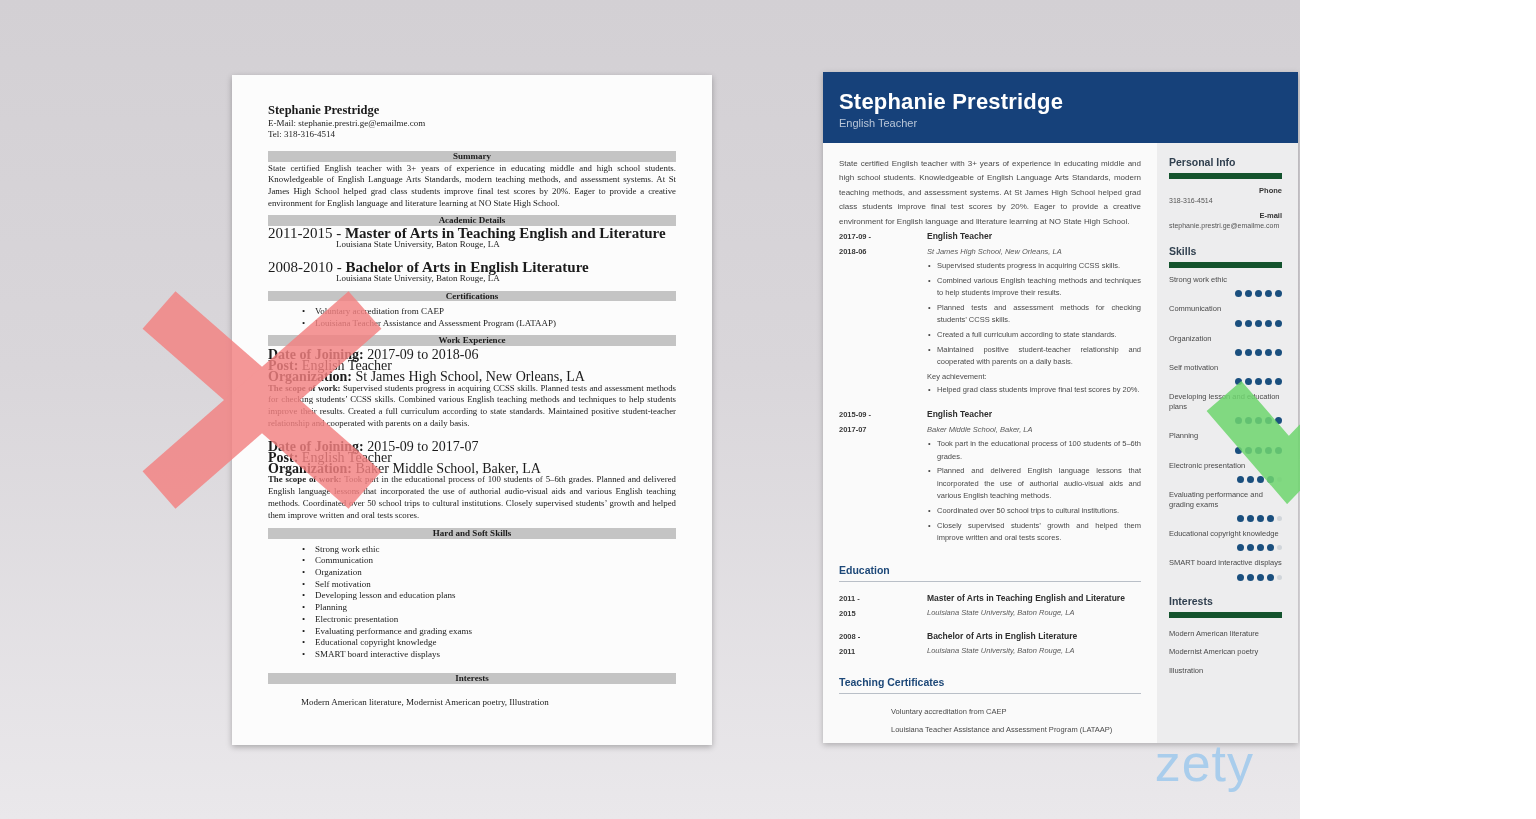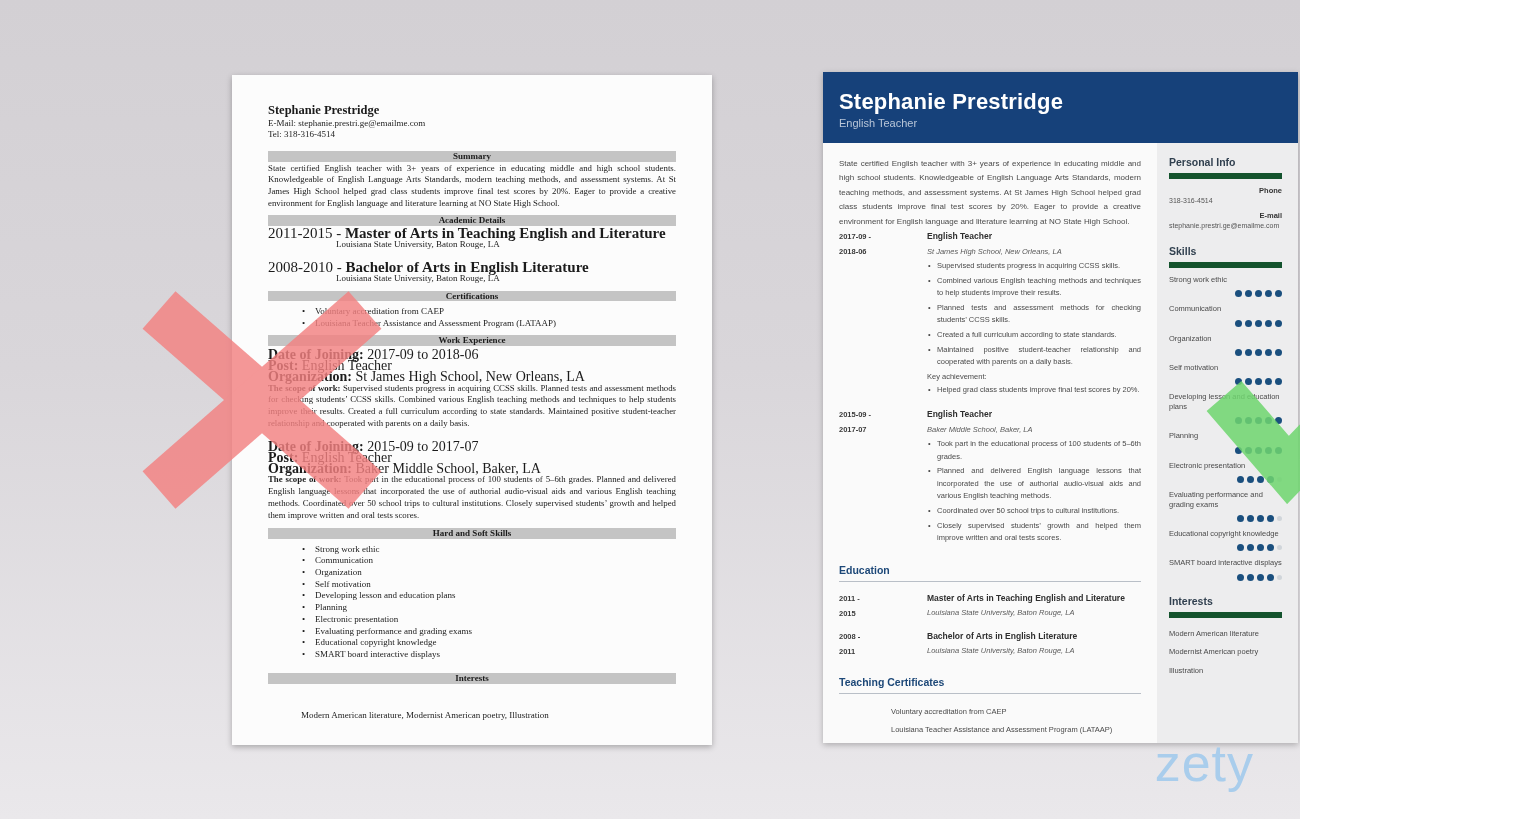--- a/index.html
+++ b/index.html
@@ -30,21 +30,21 @@
   .ledu-line { font-size:15px; line-height:11.5px; }
   .ledu-school { font-size:9px; line-height:11.5px; padding-left:68px; margin-bottom:11px; }
   .b { font-weight:bold; }
   .llist { list-style:none; margin:5px 0 4px 34px; }
   .llist li { font-size:9px; line-height:11.5px; position:relative; padding-left:13px; }
   .llist.skills li { line-height:11.3px; margin-bottom:0.4px; }
   .llist li::before { content:"\2022"; position:absolute; left:0; }
   .ljob { margin-top:3px; margin-bottom:11px; }
   .lkv { font-size:14px; line-height:11.3px; }
   .lscope { font-size:8.8px; line-height:11.7px; text-align:justify; }
-  .linterests { font-size:9px; line-height:11px; padding-left:33px; margin-top:26px; }
+  .linterests { font-size:9px; line-height:11px; padding-left:33px; margin-top:13px; }
   .lbar.interests { margin-top:13px; }
 
   
   .rpage {
     position:absolute; left:823px; top:72px; width:475px; height:671px;
     background:#fafafa; box-shadow:0 2px 6px rgba(0,0,0,.25);
     z-index:1; color:#474747;
   }
   .rheader { height:71px; background:#16417a; padding:17px 0 0 16px; }
   .rname { color:#ffffff; font-size:22px; font-weight:bold; line-height:25px; letter-spacing:.2px; }

